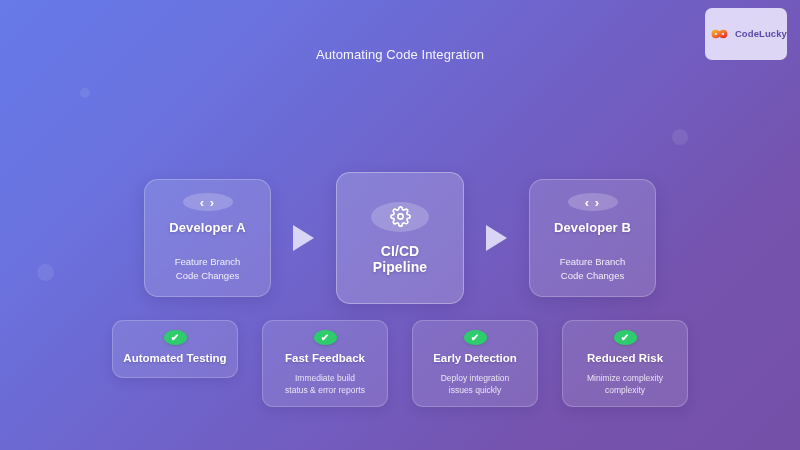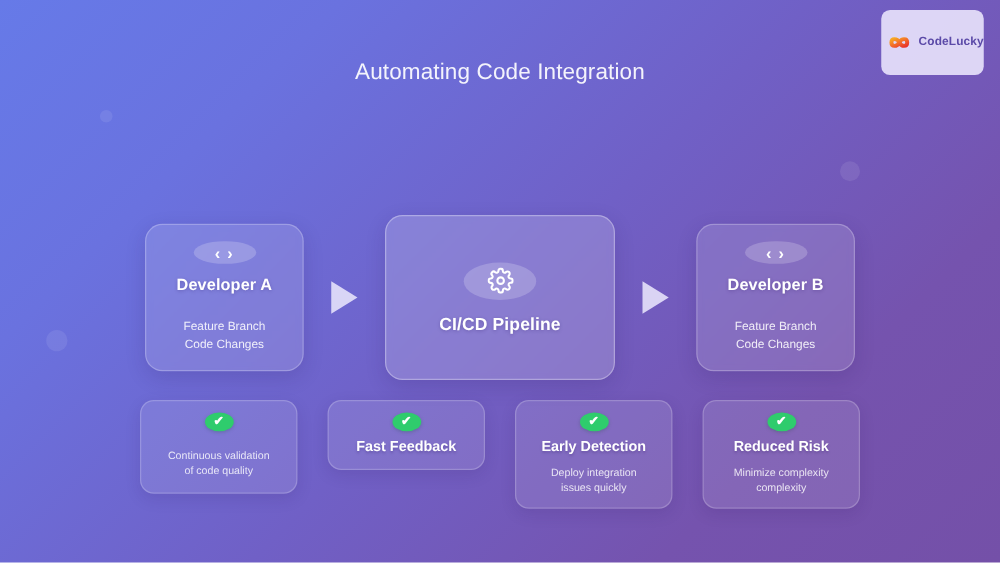--- a/index.html
+++ b/index.html
@@ -60,21 +60,21 @@
   }
   .title {
     font-size: 37px;
     font-weight: 700;
     letter-spacing: -0.3px;
     text-shadow: 0 2px 5px rgba(40,20,90,0.30);
     line-height: 1.1;
   }
   .subtitle {
     margin-top: 11px;
-    font-size: 18px;
+    font-size: 13px;
     font-weight: 400;
     color: rgba(255,255,255,0.92);
     letter-spacing: 0.1px;
     text-align: center;
   }
 
   
   .flow {
     position: absolute;
     left: 0; right: 0;
@@ -96,21 +96,21 @@
     text-align: center;
     backdrop-filter: blur(3px);
     box-shadow: 0 5px 16px rgba(46,24,96,0.16);
   }
   .flow-card.side {
     width: 127px;
     height: 118px;
     padding: 13px 8px;
   }
   .flow-card.center {
-    width: 184px;
+    width: 128px;
     height: 132px;
     padding: 14px 20px;
     background: rgba(255,255,255,0.175);
     border-color: rgba(255,255,255,0.32);
   }
 
   .icon-pill {
     width: 50px;
     height: 26px;
     border-radius: 50%;
@@ -276,31 +276,32 @@
   </div>
 
 </div>
 
 <div class="benefits">
 
   <div class="benefit-card tall">
     <div class="check-pill">
       <span class="check-glyph">✔</span>
     </div>
-    <div class="benefit-sub">
-      <div>Continuous validation</div>
-      <div>of code quality</div>
-    </div>
+    <div class="benefit-title">Automated Testing</div>
   </div>
 
   <div class="benefit-card">
     <div class="check-pill">
       <span class="check-glyph">✔</span>
     </div>
     <div class="benefit-title">Fast Feedback</div>
+    <div class="benefit-sub">
+      <div>Immediate build</div>
+      <div>status &amp; error reports</div>
+    </div>
   </div>
 
   <div class="benefit-card">
     <div class="check-pill">
       <span class="check-glyph">✔</span>
     </div>
     <div class="benefit-title">Early Detection</div>
     <div class="benefit-sub">
       <div>Deploy integration</div>
       <div>issues quickly</div>

